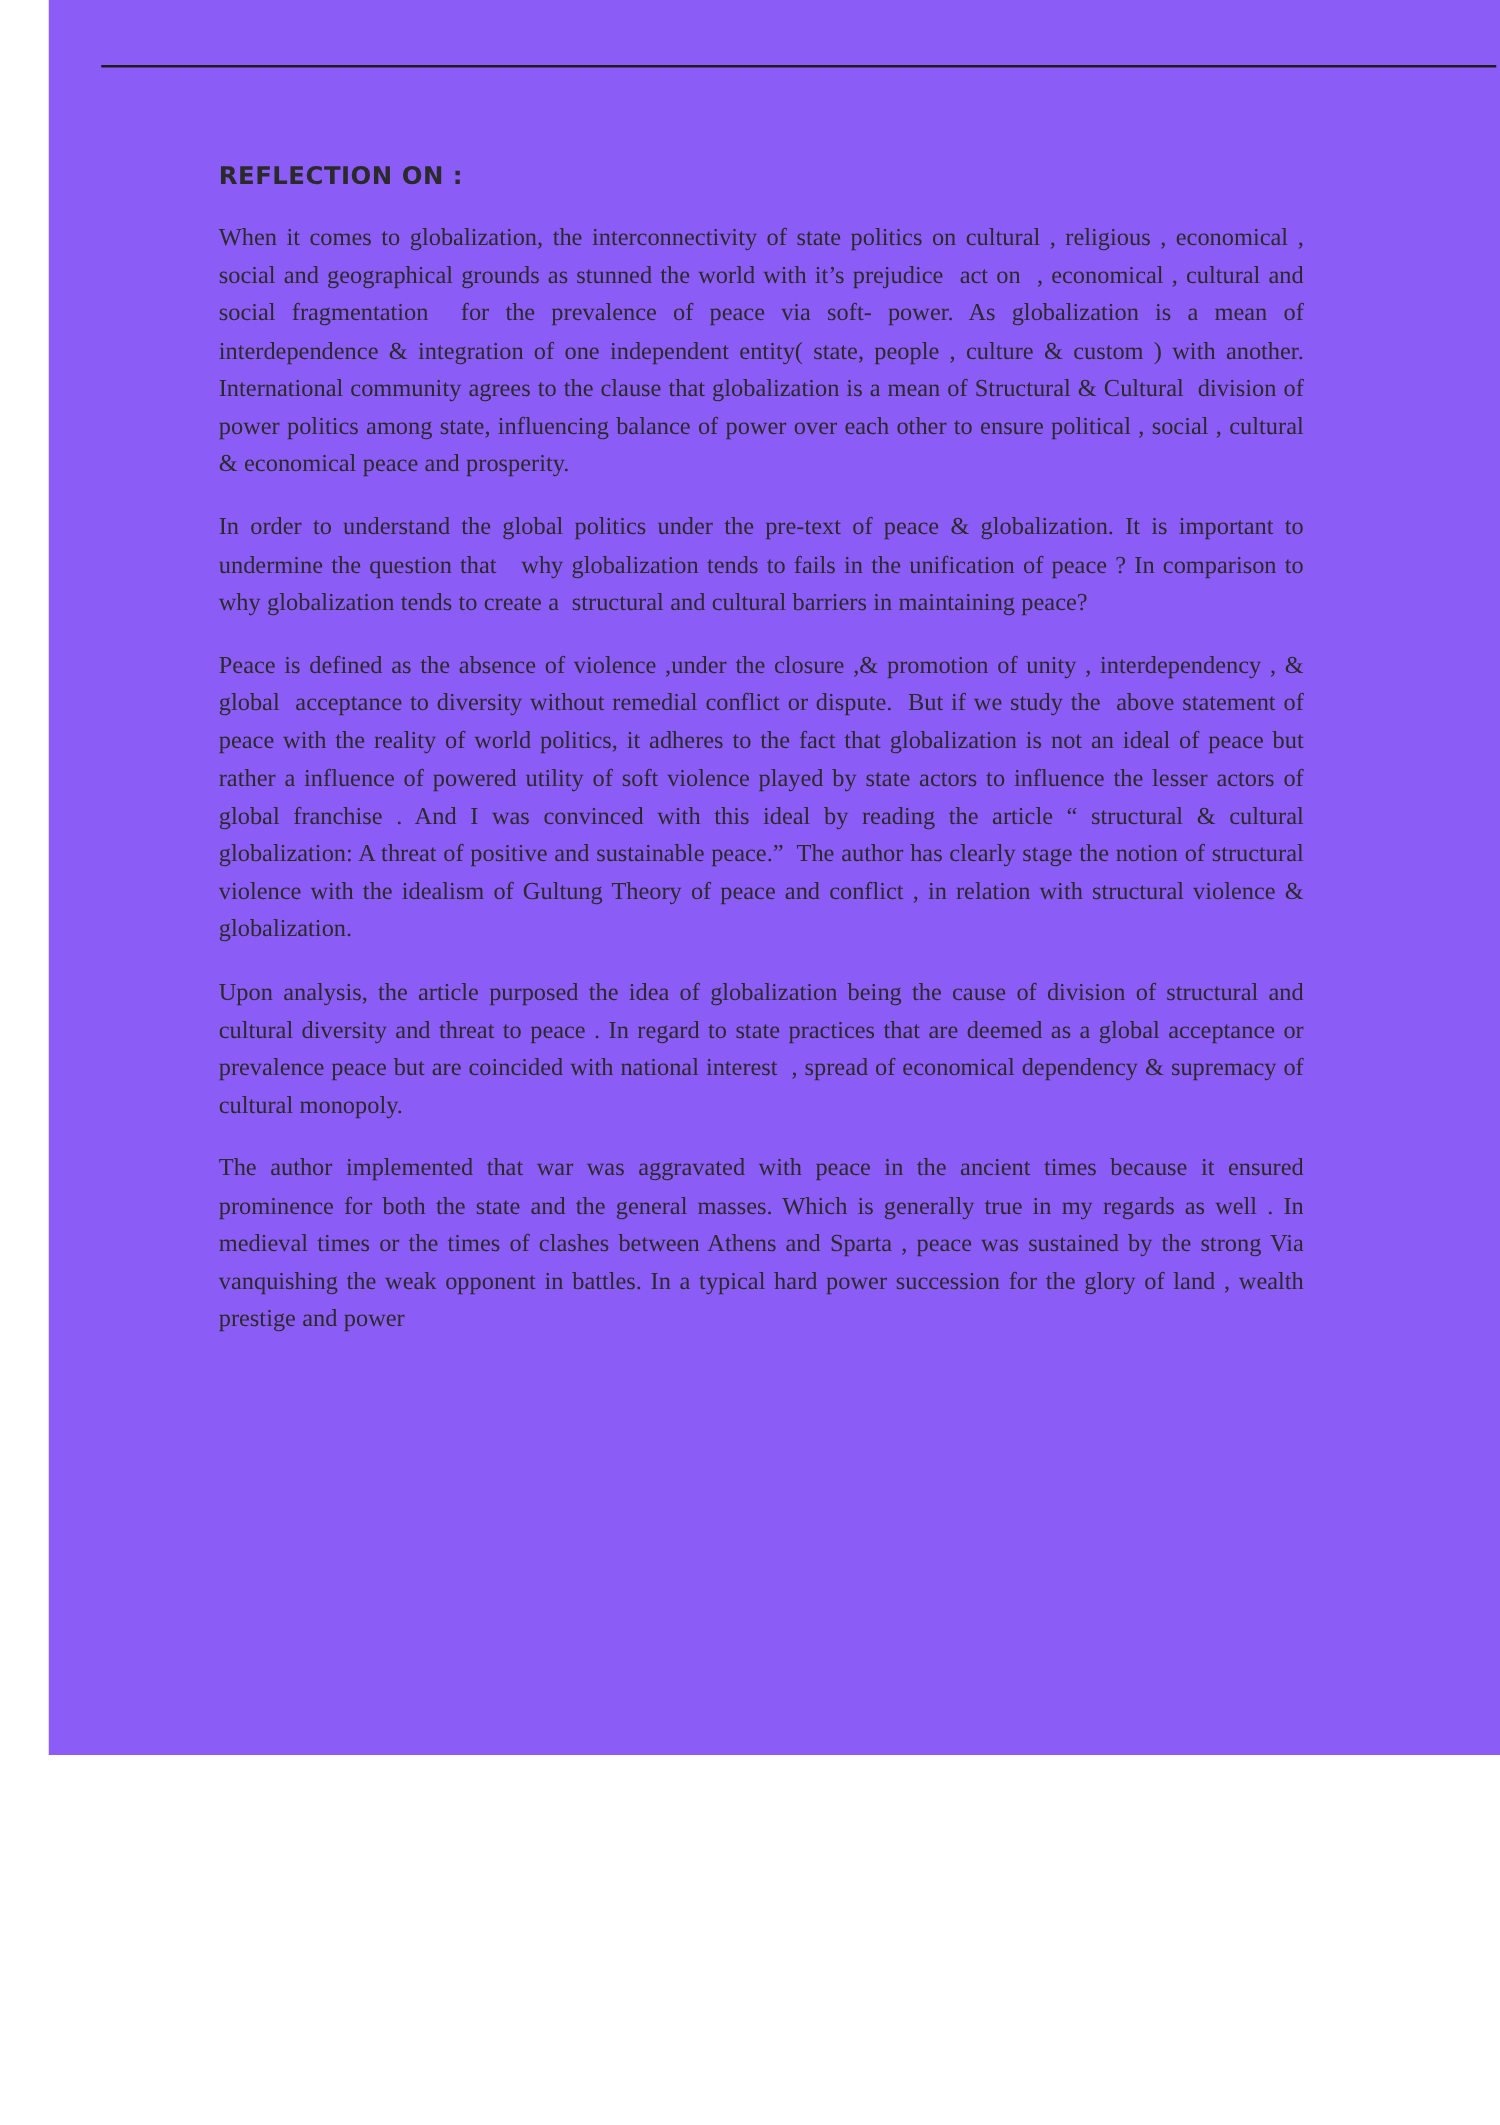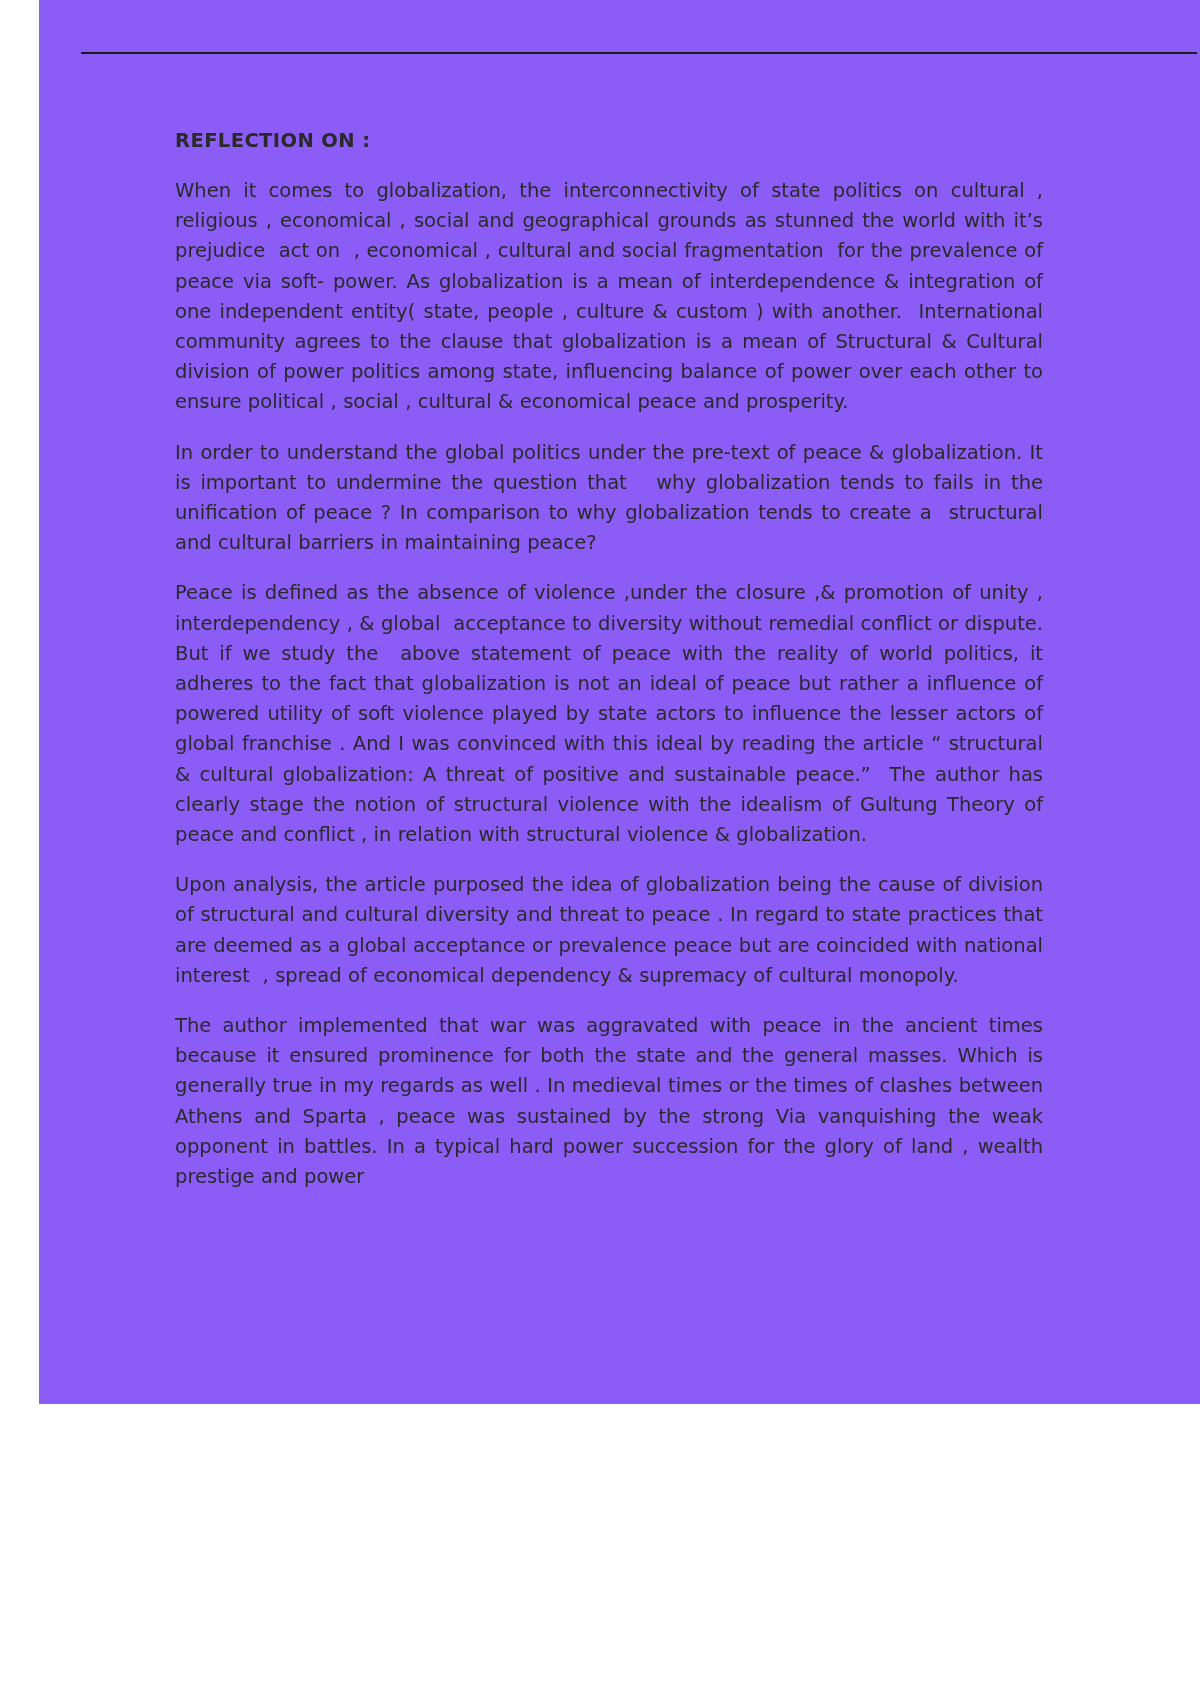--- a/index.html
+++ b/index.html
@@ -52,20 +52,21 @@
 
   .para {
     font-size: 19.5px;
     line-height: 30.2px;
     color: #2a2a2a;
     margin: 0 0 20px 0;
     text-align: justify;
     text-justify: inter-word;
     white-space: pre-wrap;
     word-spacing: 0.2px;
+    font-family: Liberation Serif, serif;
   }
   .para:last-child { margin-bottom: 0; }
 </style>
 </head>
 <body>
 
 <div class="page">
 
   <div class="rule rule-top"></div>
 

